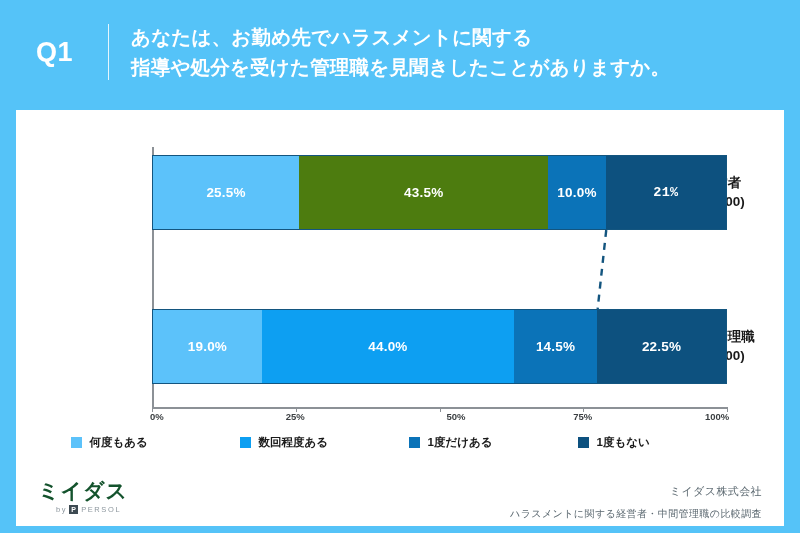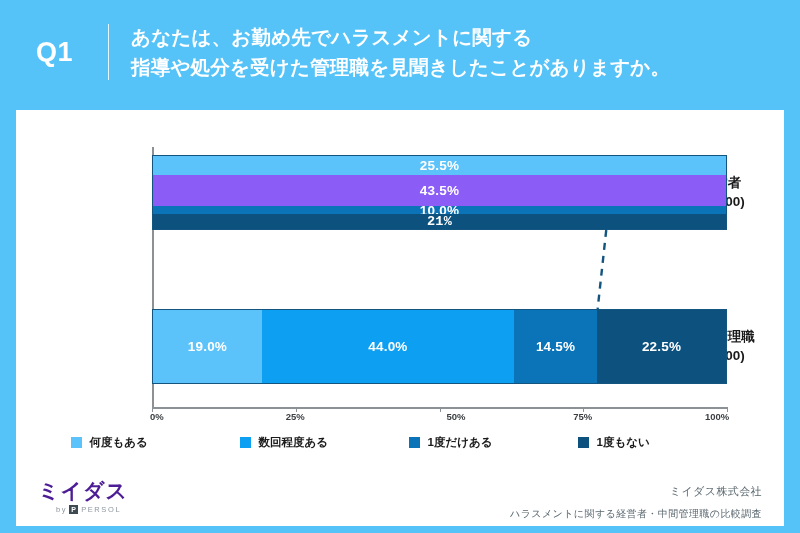--- a/index.html
+++ b/index.html
@@ -194,21 +194,21 @@
   }
   .logo {
     position: absolute;
     left: 22px;
     top: 4px;
     width: 120px;
   }
   .logo-main {
     font-size: 21px;
     font-weight: 700;
-    color: #4c1d95;
+    color: #14532d;
     letter-spacing: 1px;
     line-height: 1;
   }
   .logo-sub {
     margin-top: 4px;
     font-size: 7.5px;
     color: #8d979e;
     letter-spacing: 1.6px;
     display: flex;
     align-items: center;
@@ -286,23 +286,23 @@
         <div class="row-label" style="top: 63px;">
           <div>経営者</div>
           <div>(n=200)</div>
         </div>
         <div class="row-label" style="top: 217px;">
           <div>中間管理職</div>
           <div>(n=200)</div>
         </div>
       </div>
     <div id="bars">
-        <div class="bar" style="top: 45px; width: 575px; flex-direction: column;">
+        <div class="bar" style="top: 45px; width: 575px;">
           <div class="seg" title="何度もある 25.5%" style="flex: 25.5 0 0px; background: rgb(92, 194, 250);">25.5%</div>
-          <div class="seg" title="数回程度ある 43.5%" style="flex: 43.5 0 0px; background: #8b5cf6;">43.5%</div>
+          <div class="seg" title="数回程度ある 43.5%" style="flex: 43.5 0 0px; background: #4d7c0f;">43.5%</div>
           <div class="seg" title="1度だけある 10.0%" style="flex: 10 0 0px; background: rgb(11, 115, 184);">10.0%</div>
           <div class="seg" title="1度もない 21%" style="flex: 21 0 0px; background: rgb(13, 81, 127); font-family: Liberation Mono, monospace;">21%</div>
         </div>
         <div class="bar" style="top: 199px; width: 575px;">
           <div class="seg" title="何度もある 19.0%" style="flex: 19 0 0px; background: rgb(92, 194, 250);">19.0%</div>
           <div class="seg" title="数回程度ある 44.0%" style="flex: 44 0 0px; background: rgb(13, 159, 242);">44.0%</div>
           <div class="seg" title="1度だけある 14.5%" style="flex: 14.5 0 0px; background: rgb(11, 115, 184);">14.5%</div>
           <div class="seg" title="1度もない 22.5%" style="flex: 22.5 0 0px; background: rgb(13, 81, 127);">22.5%</div>
         </div>
       </div>

